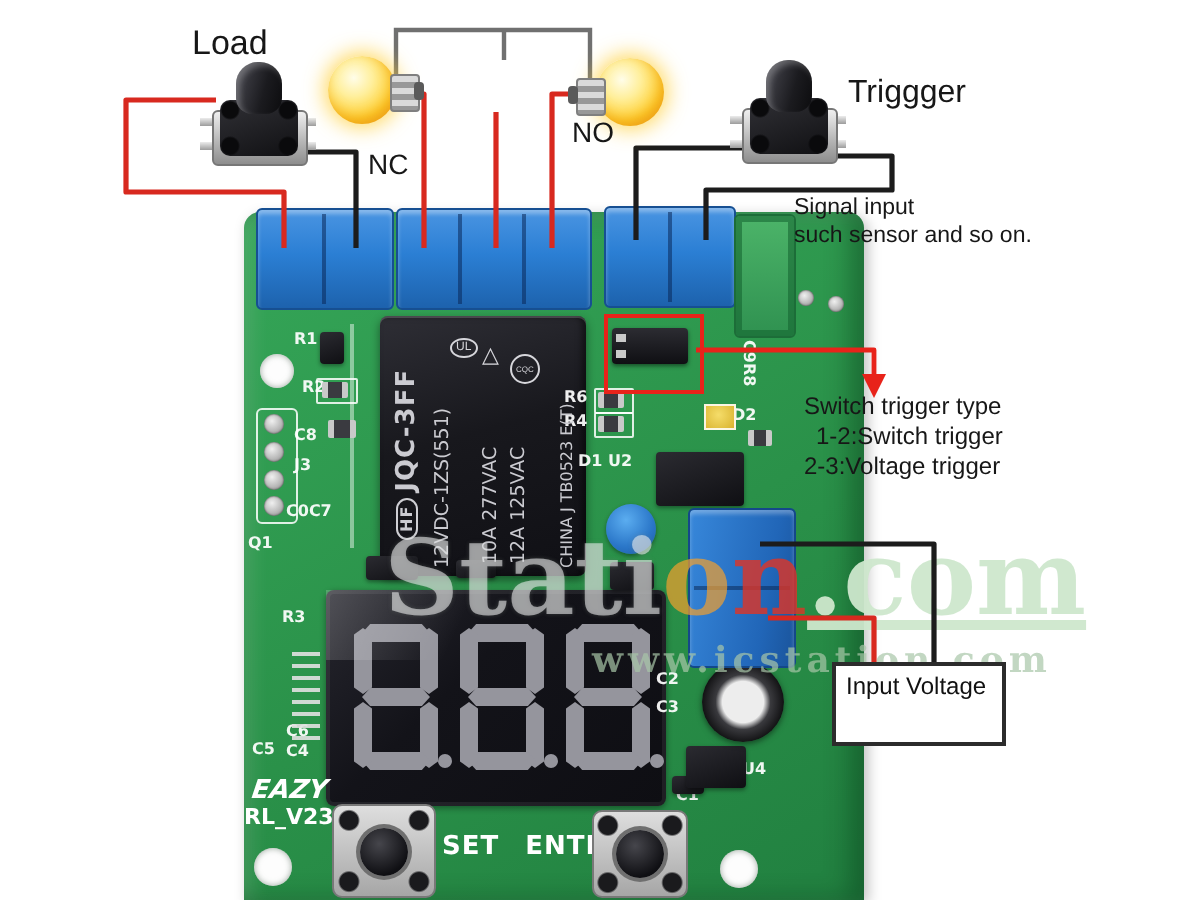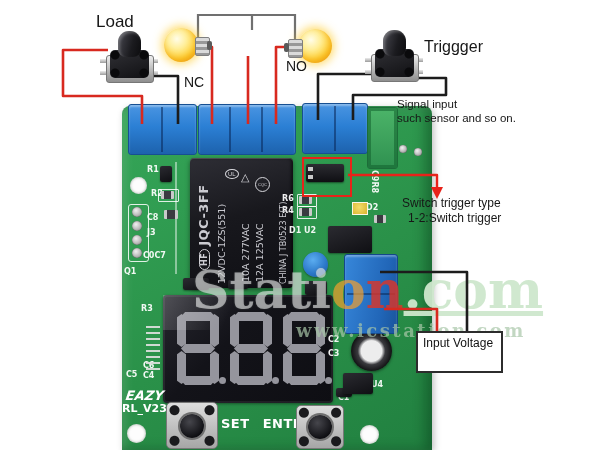--- a/index.html
+++ b/index.html
@@ -346,18 +346,19 @@
   <div class="ann" style="left:424px;top:38px;font-size:16px;">Triggger</div>
   <div class="ann" style="left:184px;top:58px;font-size:14px;margin-top:16px;">NC</div>
   <div class="ann" style="left:286px;top:58px;font-size:14px;">NO</div>
 
 
   <div class="ann" style="left:397px;top:98px;font-size:11.5px;">Signal input</div>
   <div class="ann" style="left:402px;top:196px;font-size:12px;">Switch trigger type</div>
 
   <div class="ann" style="left:397px;top:112px;font-size:11.5px;">such sensor and so on.</div>
   <div class="ann" style="left:408px;top:211px;font-size:12px;">1-2:Switch trigger</div>
+  <div class="ann" style="left:402px;top:226px;font-size:12px;">2-3:Voltage trigger</div>
 
   <div class="annbox" style="left:416px;top:331px;width:78px;height:36px;font-size:12px;line-height:1.35;text-align:left;padding:2px 0 0 5px;">
     <div>Input Voltage</div>
   </div>
 
 </div>
 
 </body></html>

